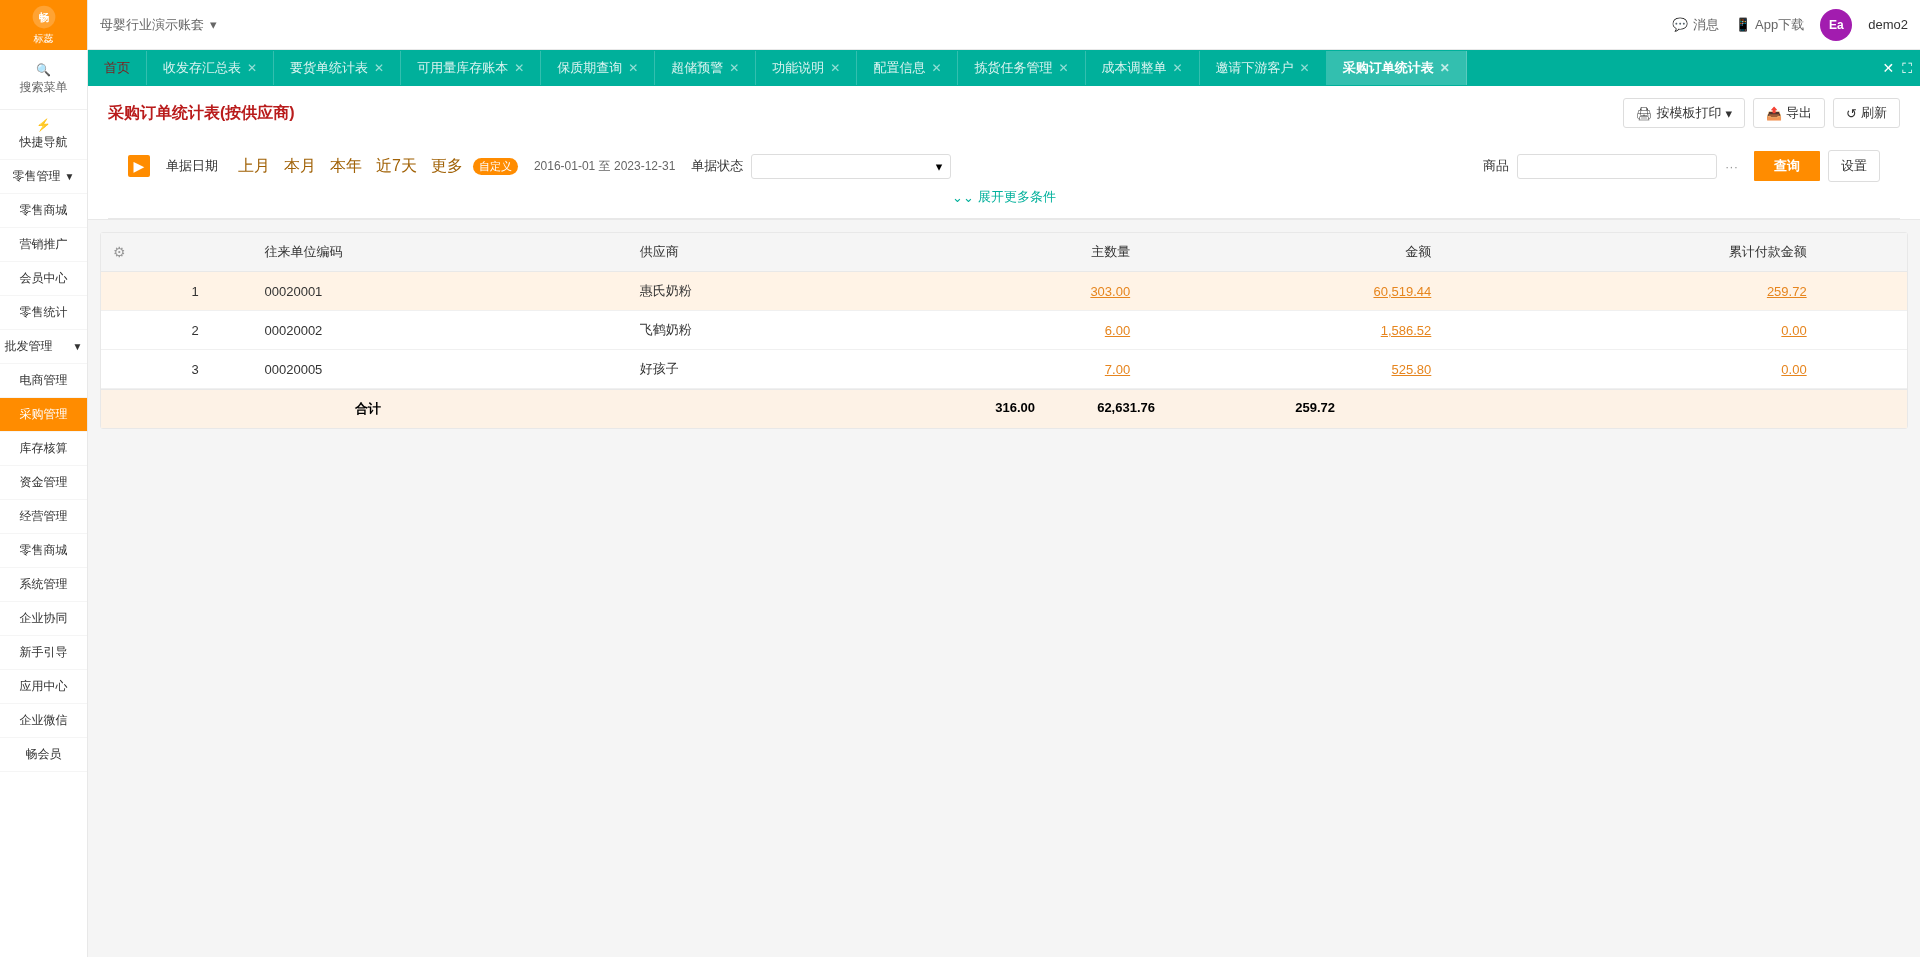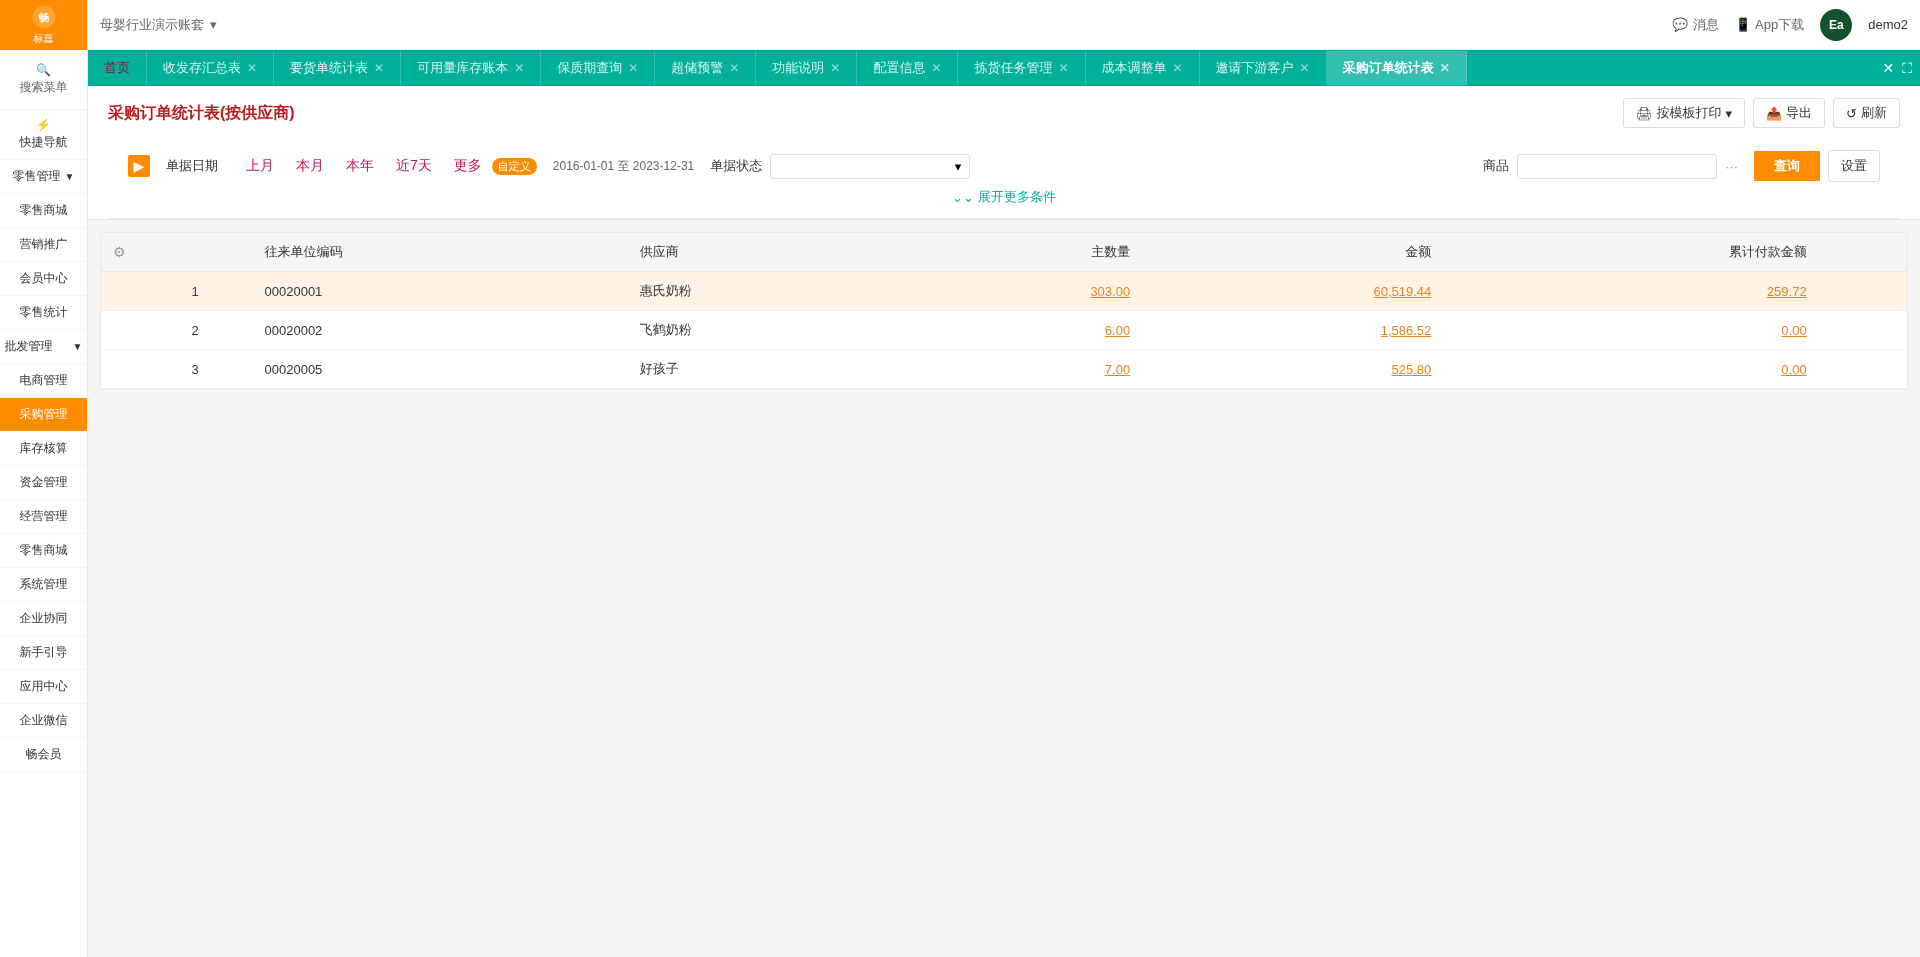--- a/index.html
+++ b/index.html
@@ -102,21 +102,21 @@
       cursor: pointer;
       color: #666;
       font-size: 13px;
       background: none;
       border: none;
     }
     .user-avatar {
       width: 32px;
       height: 32px;
       border-radius: 50%;
-      background: #14532d;
+      background: #a21caf;
       display: flex;
       align-items: center;
       justify-content: center;
       color: #fff;
       font-size: 12px;
       font-weight: bold;
     }
 
     
     .tab-bar {
@@ -252,25 +252,24 @@
       color: #333;
       font-size: 13px;
       white-space: nowrap;
     }
     .filter-date-shortcuts {
       display: flex;
       align-items: center;
       gap: 6px;
     }
     .date-shortcut {
-      color: #be185d;
-      font-size: 14px;
+      color: #a16207;
+      font-size: 16px;
       cursor: pointer;
       padding: 2px 4px;
-      margin-left: 8px;
     }
     .date-custom-badge {
       background: #ff8c00;
       color: #fff;
       font-size: 11px;
       padding: 1px 6px;
       border-radius: 10px;
       cursor: pointer;
     }
     .filter-date-range {
@@ -690,15 +689,25 @@
     <td>00020005</td>
     <td>好孩子</td>
     <td class="right"><span class="link-val">7.00</span></td>
     <td class="right"><span class="link-val">525.80</span></td>
     <td class="right"><span class="link-val">0.00</span></td>
     <td></td>
   </tr>
           </tbody>
       </table>
 
+      <div class="table-footer">
+        <div class="footer-label"></div>
+        <div style="width:30px;"></div>
+        <div style="width:170px;"></div>
+        <div style="flex:1; font-weight:bold; text-align:left; padding-left:12px;">合计</div>
+        <div style="width:120px; text-align:right; font-weight:bold;">316.00</div>
+        <div style="width:120px; text-align:right; font-weight:bold;">62,631.76</div>
+        <div style="width:180px; text-align:right; font-weight:bold;">259.72</div>
+        <div style="flex:1;"></div>
+      </div>
     </div>
   </div>
 </div>
 
 </body></html>

